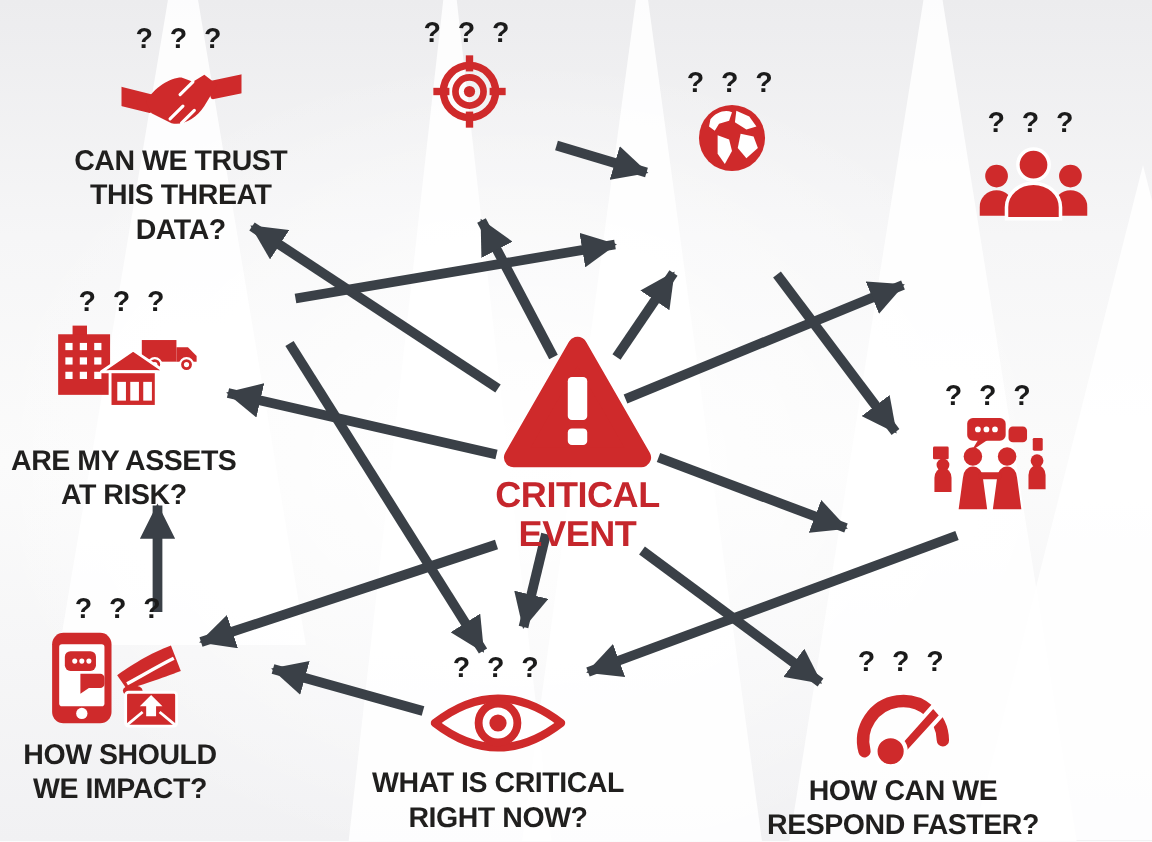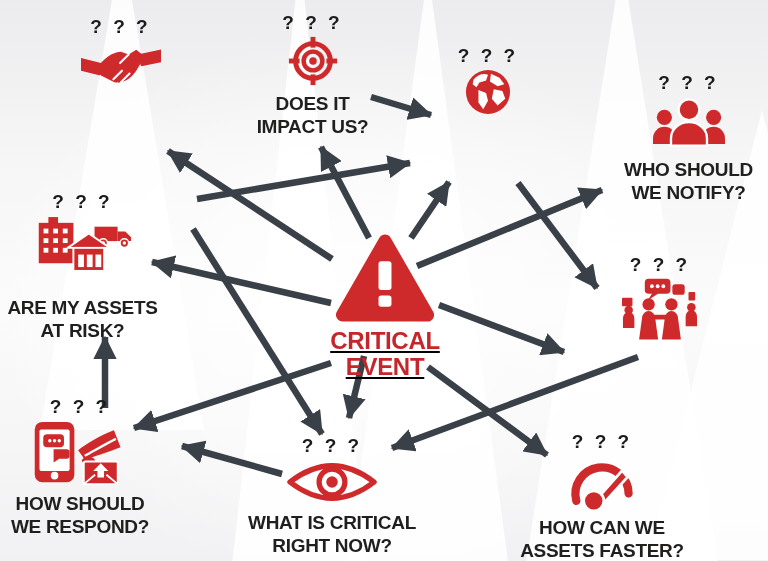--- a/index.html
+++ b/index.html
@@ -27,21 +27,21 @@
   .n-impact{left:235px;top:12px;width:155px;}
   .n-people{left:408px;top:45px;width:160px;}
   .n-people .q-label{margin-top:12px;}
   .n-notify{left:606px;top:72px;width:165px;}
   .n-sync{left:575px;top:254px;width:170px;}
   .n-assets{left:0px;top:191px;width:165px;}
   .n-assets .q-label{margin-top:23px;}
   .n-respond{left:0px;top:396px;width:160px;}
   .n-happening{left:230px;top:435px;width:204px;}
   .n-faster{left:503px;top:431px;width:198px;}
-  .n-center{left:310px;top:232px;width:150px;text-decoration:underline;}
+  .n-center{left:310px;top:222px;width:150px;}
 </style>
 </head>
 <body>
 
 <div class="stage">
 
   <div class="bg-glow"></div>
   <svg class="bg-svg" aria-hidden="true">
     <g fill="rgba(255,255,255,0.85)">
       <polygon points="40,430 122,-60 204,430"></polygon>
@@ -83,37 +83,38 @@
         <rect x="-4" y="21" width="27" height="13" rx="2" transform="rotate(14 9 27)"></rect>
         <rect x="61" y="12" width="27" height="13" rx="2" transform="rotate(-12 74 18)"></rect>
         <path d="M17 29 C 23 19, 34 12, 42 12 L 50 15 L 58 10 L 67 17 L 58 32 C 52 41, 43 46, 35 44 L 21 37 Z"></path>
       </g>
       <g stroke="#ffffff" stroke-width="2.2" fill="none" stroke-linecap="round">
         <path d="M34 41 l9 -9"></path>
           <path d="M42 44 l9 -9"></path>
           <path d="M50 15 l-9 9"></path>
       </g>
     </svg>
+    <div class="q-label">CAN WE TRUST
+THIS THREAT
+DATA?</div>
   </div>
 
   <div class="node n-impact">
     <div class="qmarks">? ? ?</div>
     <svg class="icon" width="50" height="50" viewBox="0 0 56 56">
       <g stroke="#cf2a2b" fill="none">
         <circle cx="28" cy="28" r="19.5" stroke-width="5.5"></circle>
         <circle cx="28" cy="28" r="10.5" stroke-width="5"></circle>
         <line x1="28" y1="1" x2="28" y2="13" stroke-width="5.5"></line>
         <line x1="28" y1="43" x2="28" y2="55" stroke-width="5.5"></line>
         <line x1="1" y1="28" x2="13" y2="28" stroke-width="5.5"></line>
         <line x1="43" y1="28" x2="55" y2="28" stroke-width="5.5"></line>
       </g>
       <circle cx="28" cy="28" r="4.2" fill="#cf2a2b"></circle>
     </svg>
-    <div class="q-label">DOES IT
-IMPACT US?</div>
   </div>
 
   <div class="node n-people">
     <div class="qmarks">? ? ?</div>
     <svg class="icon" width="46" height="46" viewBox="0 0 48 48">
       <circle cx="24" cy="24" r="23" fill="#cf2a2b"></circle>
       <g fill="#ffffff">
         <path d="M9 11 C 13 6 19 4 24 6 L 22 12 L 15 14 L 12 19 L 8 16 Z"></path>
         <path d="M27 5 l9 4 5 7 -7 2 -8 -5 z"></path>
         <path d="M14 22 l8 3 2 8 -5 9 -5 -7 z"></path>
@@ -127,22 +128,20 @@
     <svg class="icon" width="72" height="56" viewBox="0 0 76 58">
       <g fill="#cf2a2b">
         <circle cx="12" cy="22" r="8"></circle>
         <path d="M0 50 v-6 a12 12 0 0 1 24 0 v6 z"></path>
         <circle cx="64" cy="22" r="8"></circle>
         <path d="M52 50 v-6 a12 12 0 0 1 24 0 v6 z"></path>
         <circle cx="38" cy="14" r="11" stroke="#ffffff" stroke-width="2.5"></circle>
         <path d="M19 52 v-8 a19 17 0 0 1 38 0 v8 z" stroke="#ffffff" stroke-width="2.5"></path>
       </g>
     </svg>
-    <div class="q-label">WHO SHOULD
-WE NOTIFY?</div>
   </div>
 
   <div class="node n-sync">
     <div class="qmarks">? ? ?</div>
     <svg class="icon" width="76" height="64" viewBox="0 0 80 66">
       <g fill="#cf2a2b">
         <rect x="24" y="0" width="27" height="16" rx="4"></rect>
         <path d="M32 15 l-5 8 12 -8 z"></path>
         <rect x="53" y="6" width="13" height="11" rx="3"></rect>
         <rect x="0" y="20" width="11" height="9" rx="1"></rect>
@@ -217,21 +216,21 @@
       <g>
         <path d="M46 32 C 54 26, 70 16, 84 11 L 91 29 C 78 34, 60 40, 53 42 Z" fill="#cf2a2b"></path>
         <path d="M53 38 C 64 32, 76 25, 86 20" stroke="#ffffff" stroke-width="2.5" fill="none"></path>
         <ellipse cx="57" cy="43" rx="7" ry="4" fill="#cf2a2b"></ellipse>
       </g>
       <rect x="52" y="44" width="36" height="24" rx="2" fill="#cf2a2b" stroke="#ffffff" stroke-width="2"></rect>
       <path d="M70 46 l8 8 h-4.5 v7 h-7 v-7 H62 z" fill="#ffffff"></path>
       <path d="M52 68 L64 58 M88 68 L76 58" stroke="#ffffff" stroke-width="2" fill="none"></path>
     </svg>
     <div class="q-label">HOW SHOULD
-WE RESPOND?</div>
+WE IMPACT?</div>
   </div>
 
   <div class="node n-happening">
     <div class="qmarks">? ? ?</div>
     <svg class="icon" width="90" height="46" viewBox="0 0 94 48">
       <path d="M3 24 Q 47 -10 91 24 Q 47 58 3 24 Z" fill="#ffffff" stroke="#cf2a2b" stroke-width="5.5" stroke-linejoin="round"></path>
       <circle cx="47" cy="24" r="13.5" fill="none" stroke="#cf2a2b" stroke-width="5.5"></circle>
       <circle cx="47" cy="24" r="6" fill="#cf2a2b"></circle>
     </svg>
     <div class="q-label">WHAT IS CRITICAL
@@ -239,21 +238,21 @@
   </div>
 
   <div class="node n-faster">
     <div class="qmarks">? ? ?</div>
     <svg class="icon" width="70" height="55" viewBox="0 0 76 60">
       <path d="M10 50 A 29 29 0 1 1 67 42" fill="none" stroke="#cf2a2b" stroke-width="9" stroke-linecap="round"></path>
       <path d="M27 54 L60 17 L66 24 L35 58 Z" fill="#cf2a2b" stroke="#ffffff" stroke-width="3"></path>
       <circle cx="29" cy="50" r="11" fill="#cf2a2b" stroke="#ffffff" stroke-width="3"></circle>
     </svg>
     <div class="q-label">HOW CAN WE
-ASSETS FASTER?</div>
+RESPOND FASTER?</div>
   </div>
 
   <div class="node n-center">
     <svg width="100" height="92" viewBox="0 0 108 98">
       <path d="M54 9 L100 89 L8 89 Z" fill="#cf2a2b" stroke="#cf2a2b" stroke-width="14" stroke-linejoin="round"></path>
       <rect x="47" y="31" width="14" height="31" rx="3" fill="#ffffff"></rect>
       <rect x="47" y="68" width="14" height="12" rx="3" fill="#ffffff"></rect>
     </svg>
     <div class="center-label">CRITICAL
 EVENT</div>

